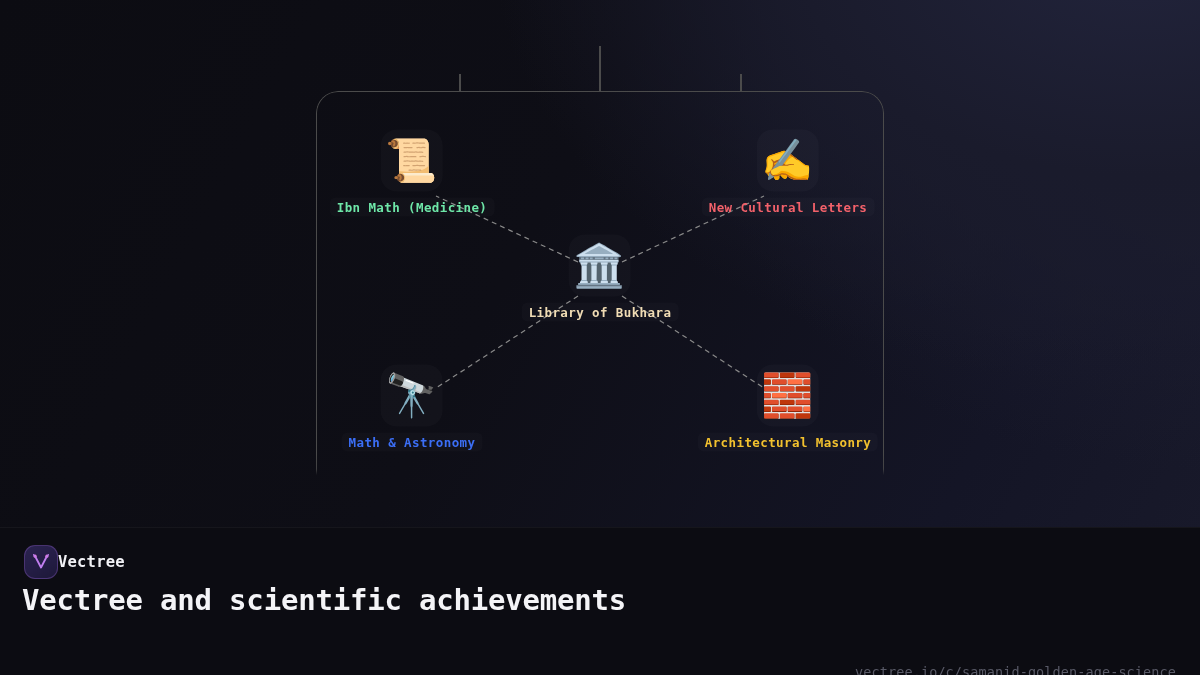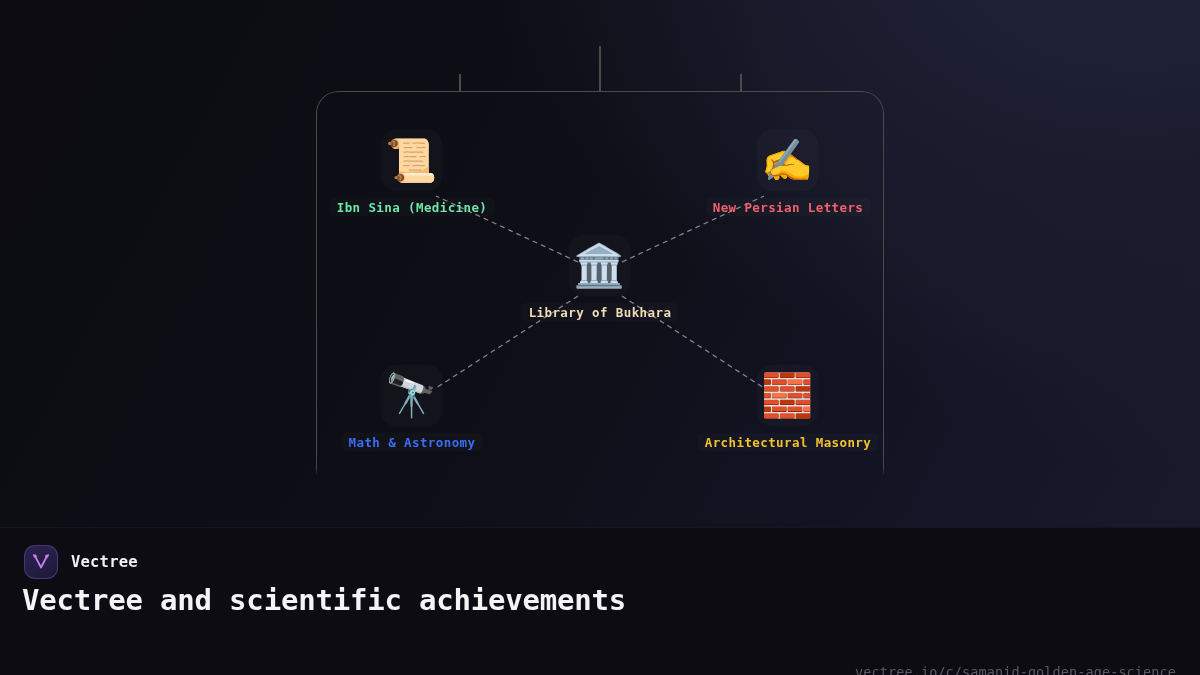--- a/index.html
+++ b/index.html
@@ -78,21 +78,21 @@
   }
 
   
   #footer {
     position:absolute; left:0; top:527px;
     width:1200px; height:148px;
     background:#0c0c12;
     border-top:1px solid rgba(255,255,255,0.045);
   }
 
-  .brand { position:absolute; left:24px; top:17px; display:flex; align-items:center; gap:13px;text-align:right; }
+  .brand { position:absolute; left:24px; top:17px; display:flex; align-items:center; gap:0;text-align:right; }
   .brand-mark {
     width:34px; height:34px; border-radius:11px;
     background:linear-gradient(150deg,#2b2350 0%,#241d45 55%,#1d1838 100%);
     border:1px solid rgba(167,110,230,0.30);
     display:flex; align-items:center; justify-content:center;
   }
   .brand-name {
     font-size:15.5px; font-weight:700; color:#f1f1f5; letter-spacing:0.2px;
     font-family:"DejaVu Sans Mono","Liberation Mono",monospace;
   }
@@ -134,26 +134,26 @@
       </g>
     </svg>
 
     <div class="node" style="left:600px; top:278px;">
       <div class="chip">🏛️</div>
       <div class="label" style="color:#f0dcb4;text-align:right;">Library of Bukhara</div>
     </div>
 
     <div class="node" style="left:412px; top:173px;">
       <div class="chip">📜</div>
-      <div class="label" style="color:#6ee7a8;">Ibn Sina (Medicine)</div>
+      <div class="label" style="color:#6ee7a8;">Ibn Math (Medicine)</div>
     </div>
 
     <div class="node" style="left:788px; top:173px;">
       <div class="chip">✍️</div>
-      <div class="label" style="color:#f2616a;">New Persian Letters</div>
+      <div class="label" style="color:#f2616a;">New Cultural Letters</div>
     </div>
 
     <div class="node" style="left:412px; top:408px;">
       <div class="chip">🔭</div>
       <div class="label" style="color:#3b6ef5;">Math &amp; Astronomy</div>
     </div>
 
     <div class="node" style="left:788px; top:408px;">
       <div class="chip">🧱</div>
       <div class="label" style="color:#f2c12e;">Architectural Masonry</div>

